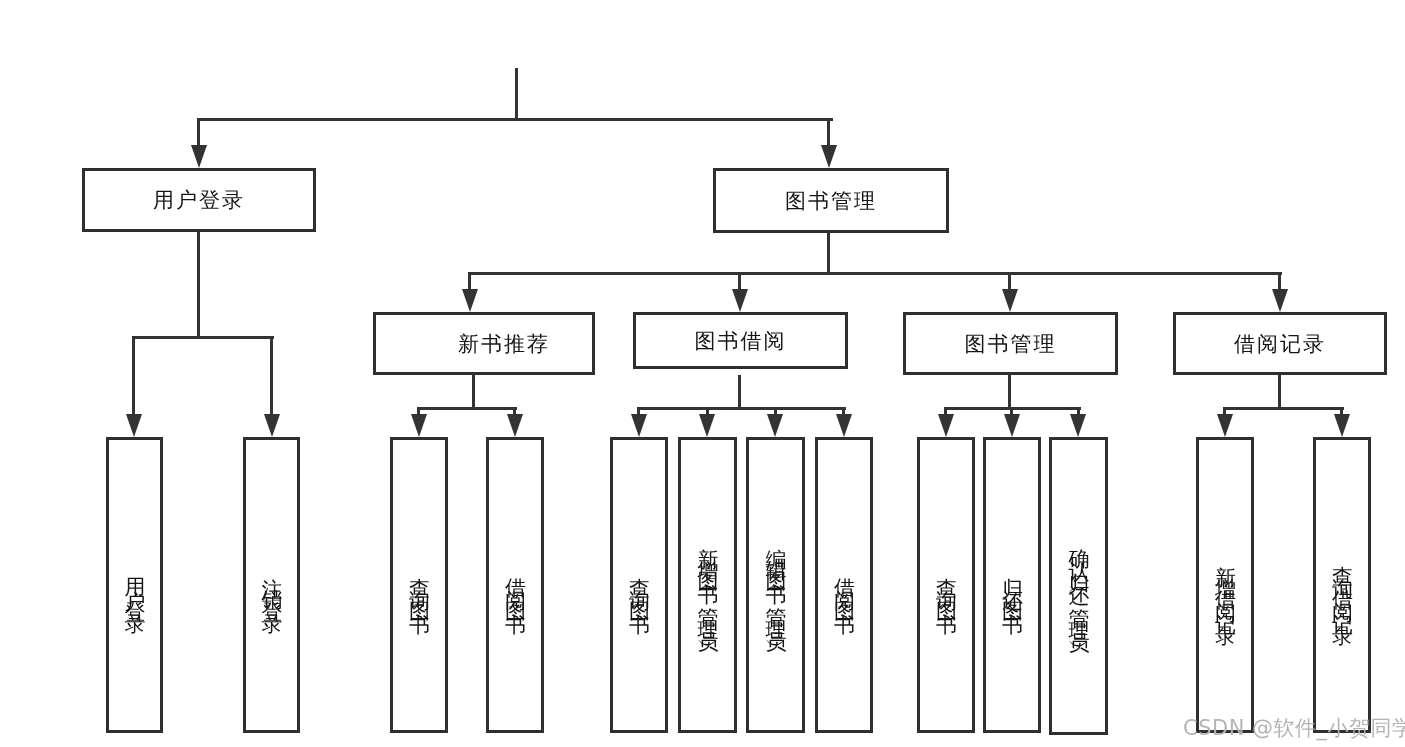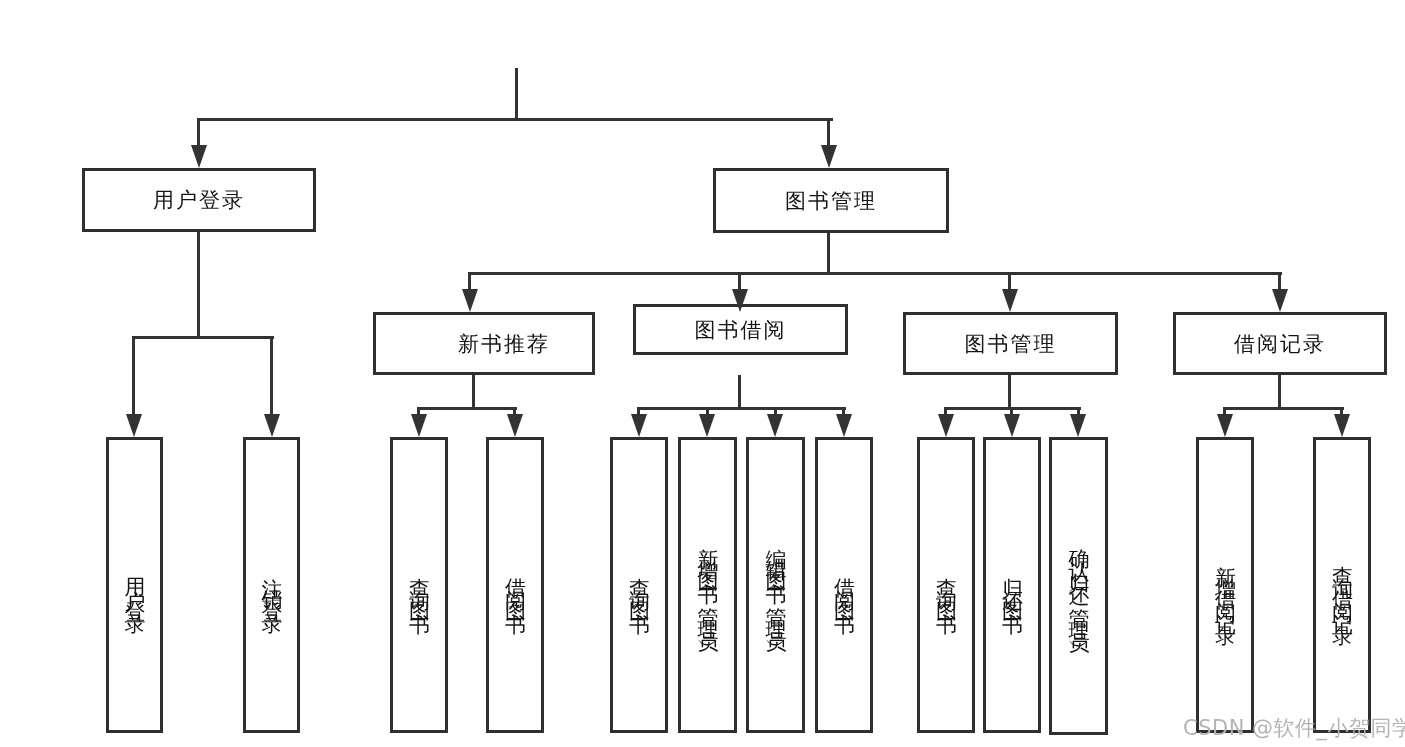--- a/index.html
+++ b/index.html
@@ -35,21 +35,21 @@
 </head>
 <body>
 
 <div class="stage">
 
 
   <div class="hbox" style="left:82px;top:168px;width:234px;height:64px;">用户登录</div>
   <div class="hbox" style="left:713px;top:168px;width:236px;height:65px;">图书管理</div>
 
   <div class="hbox" style="left:373px;top:312px;width:222px;height:63px;padding-left:40px;">新书推荐</div>
-  <div class="hbox" style="left:633px;top:304px;width:215px;height:51px;">图书借阅</div>
+  <div class="hbox" style="left:633px;top:312px;width:215px;height:57px;">图书借阅</div>
   <div class="hbox" style="left:903px;top:312px;width:215px;height:63px;">图书管理</div>
   <div class="hbox" style="left:1173px;top:312px;width:214px;height:63px;">借阅记录</div>
 
   <div class="vbox" style="left:106px;width:57px;">
     <span>用户登录</span>
   </div>
   <div class="vbox" style="left:243px;width:57px;">
     <span>注销登录</span>
   </div>
 

